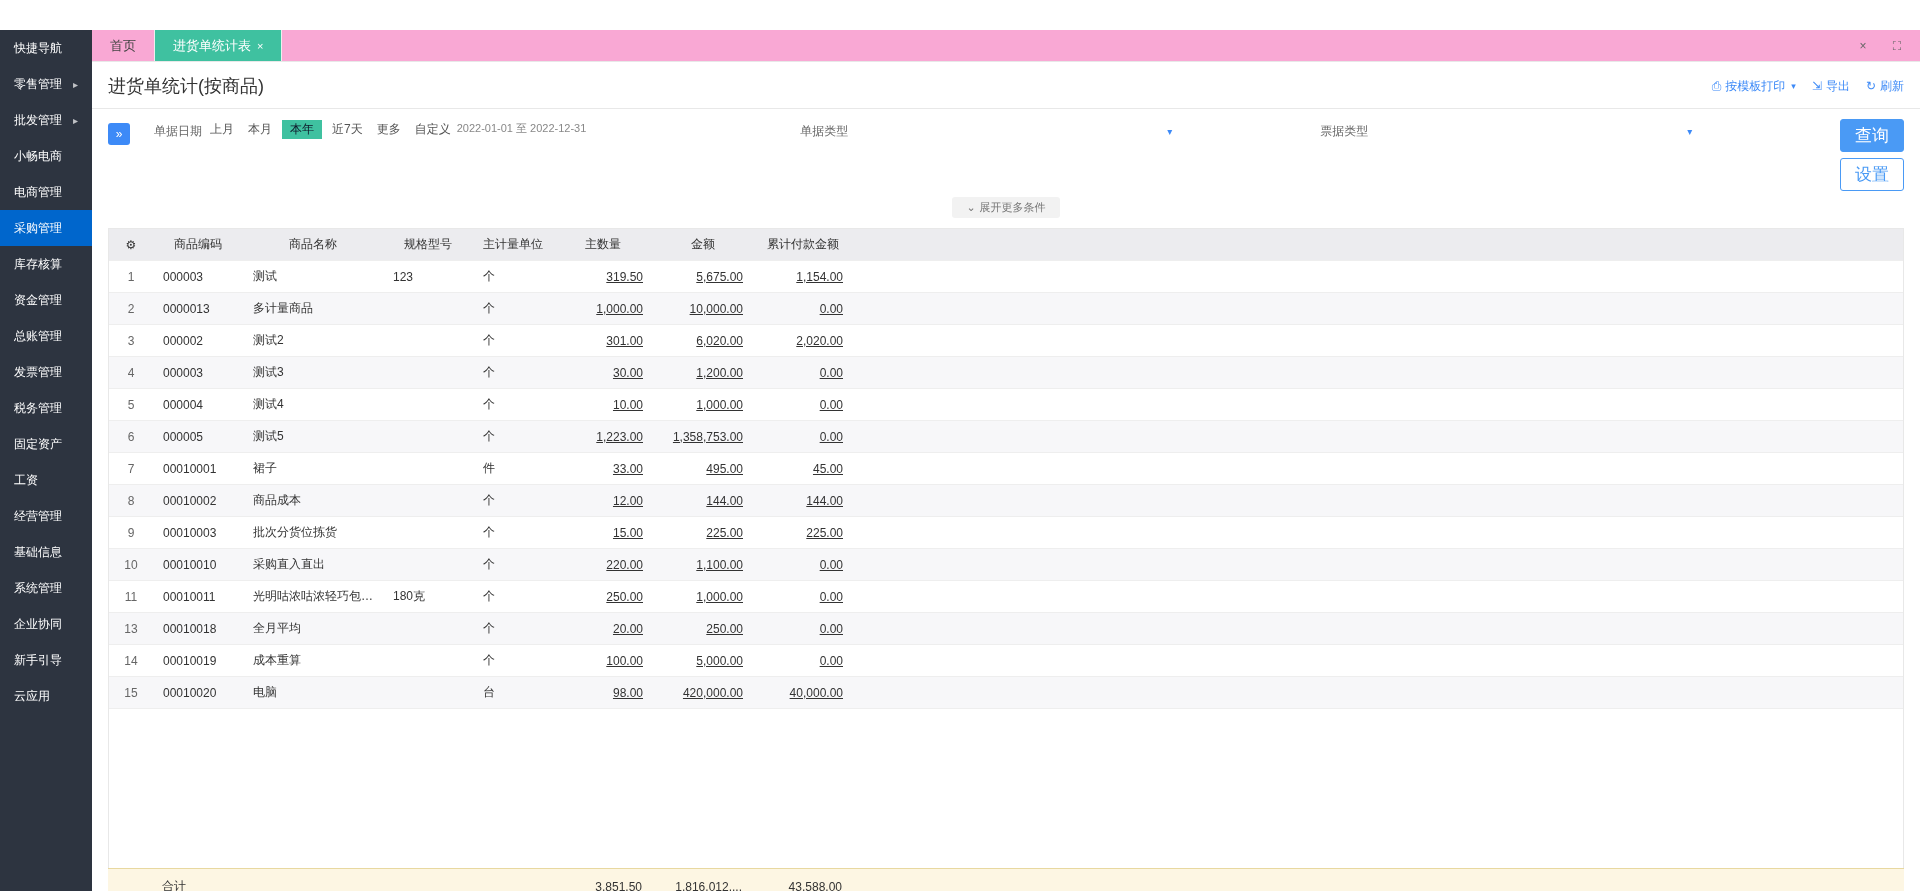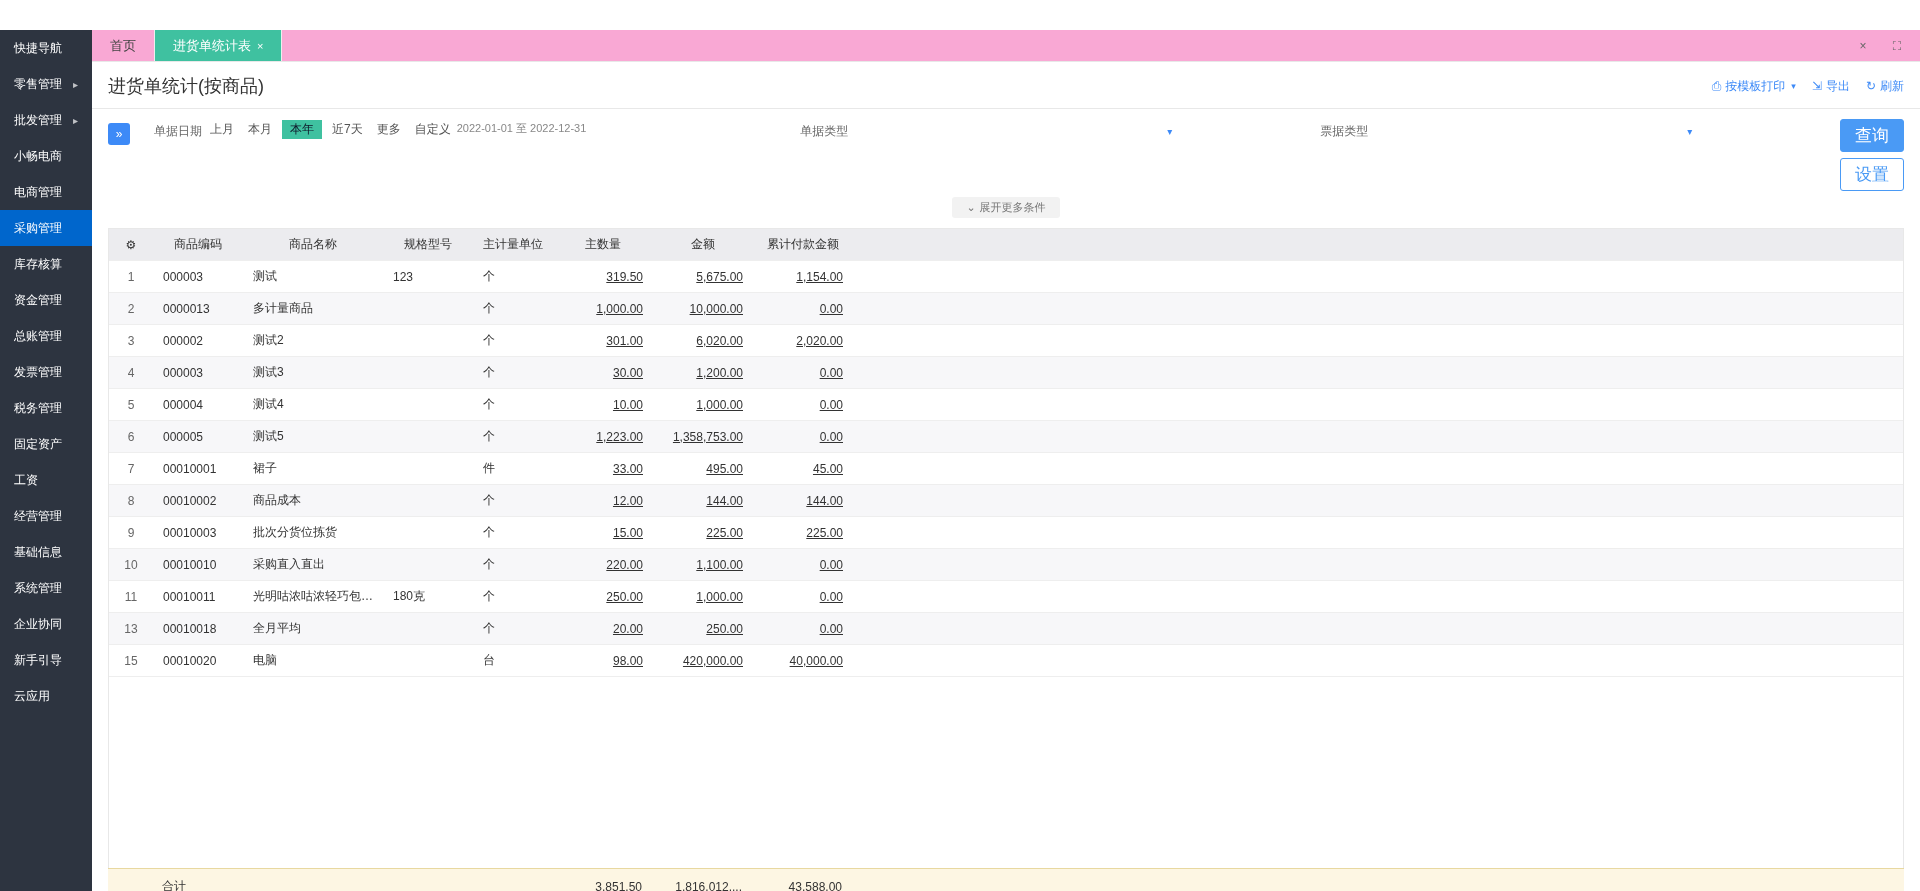--- a/index.html
+++ b/index.html
@@ -377,20 +377,31 @@
                 <td></td>
               </tr>
               <tr>
                 <td class="col-idx">13</td>
                 <td>00010018</td>
                 <td>全月平均</td>
                 <td></td>
                 <td>个</td>
                 <td class="num"><span>20.00</span></td>
                 <td class="num"><span>250.00</span></td>
+                <td class="num"><span>0.00</span></td>
+                <td></td>
+              </tr>
+              <tr>
+                <td class="col-idx">14</td>
+                <td>00010019</td>
+                <td>成本重算</td>
+                <td></td>
+                <td>个</td>
+                <td class="num"><span>100.00</span></td>
+                <td class="num"><span>5,000.00</span></td>
                 <td class="num"><span>0.00</span></td>
                 <td></td>
               </tr>
               <tr>
                 <td class="col-idx">15</td>
                 <td>00010020</td>
                 <td>电脑</td>
                 <td></td>
                 <td>台</td>
                 <td class="num"><span>98.00</span></td>

